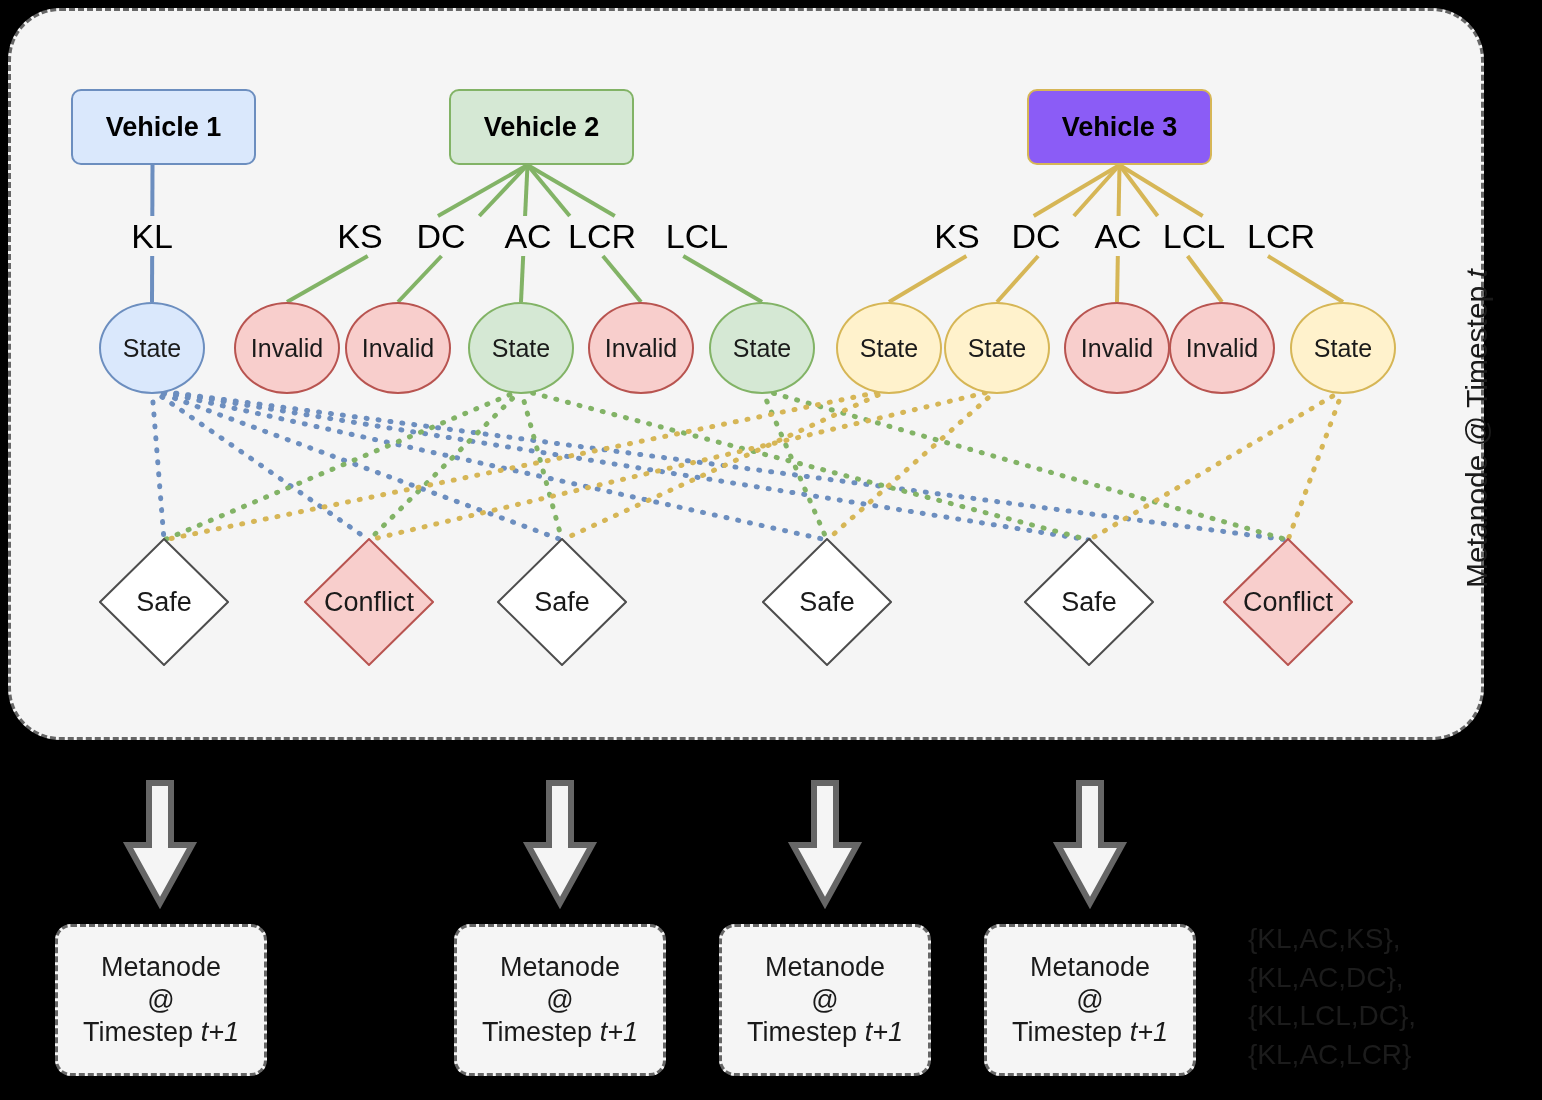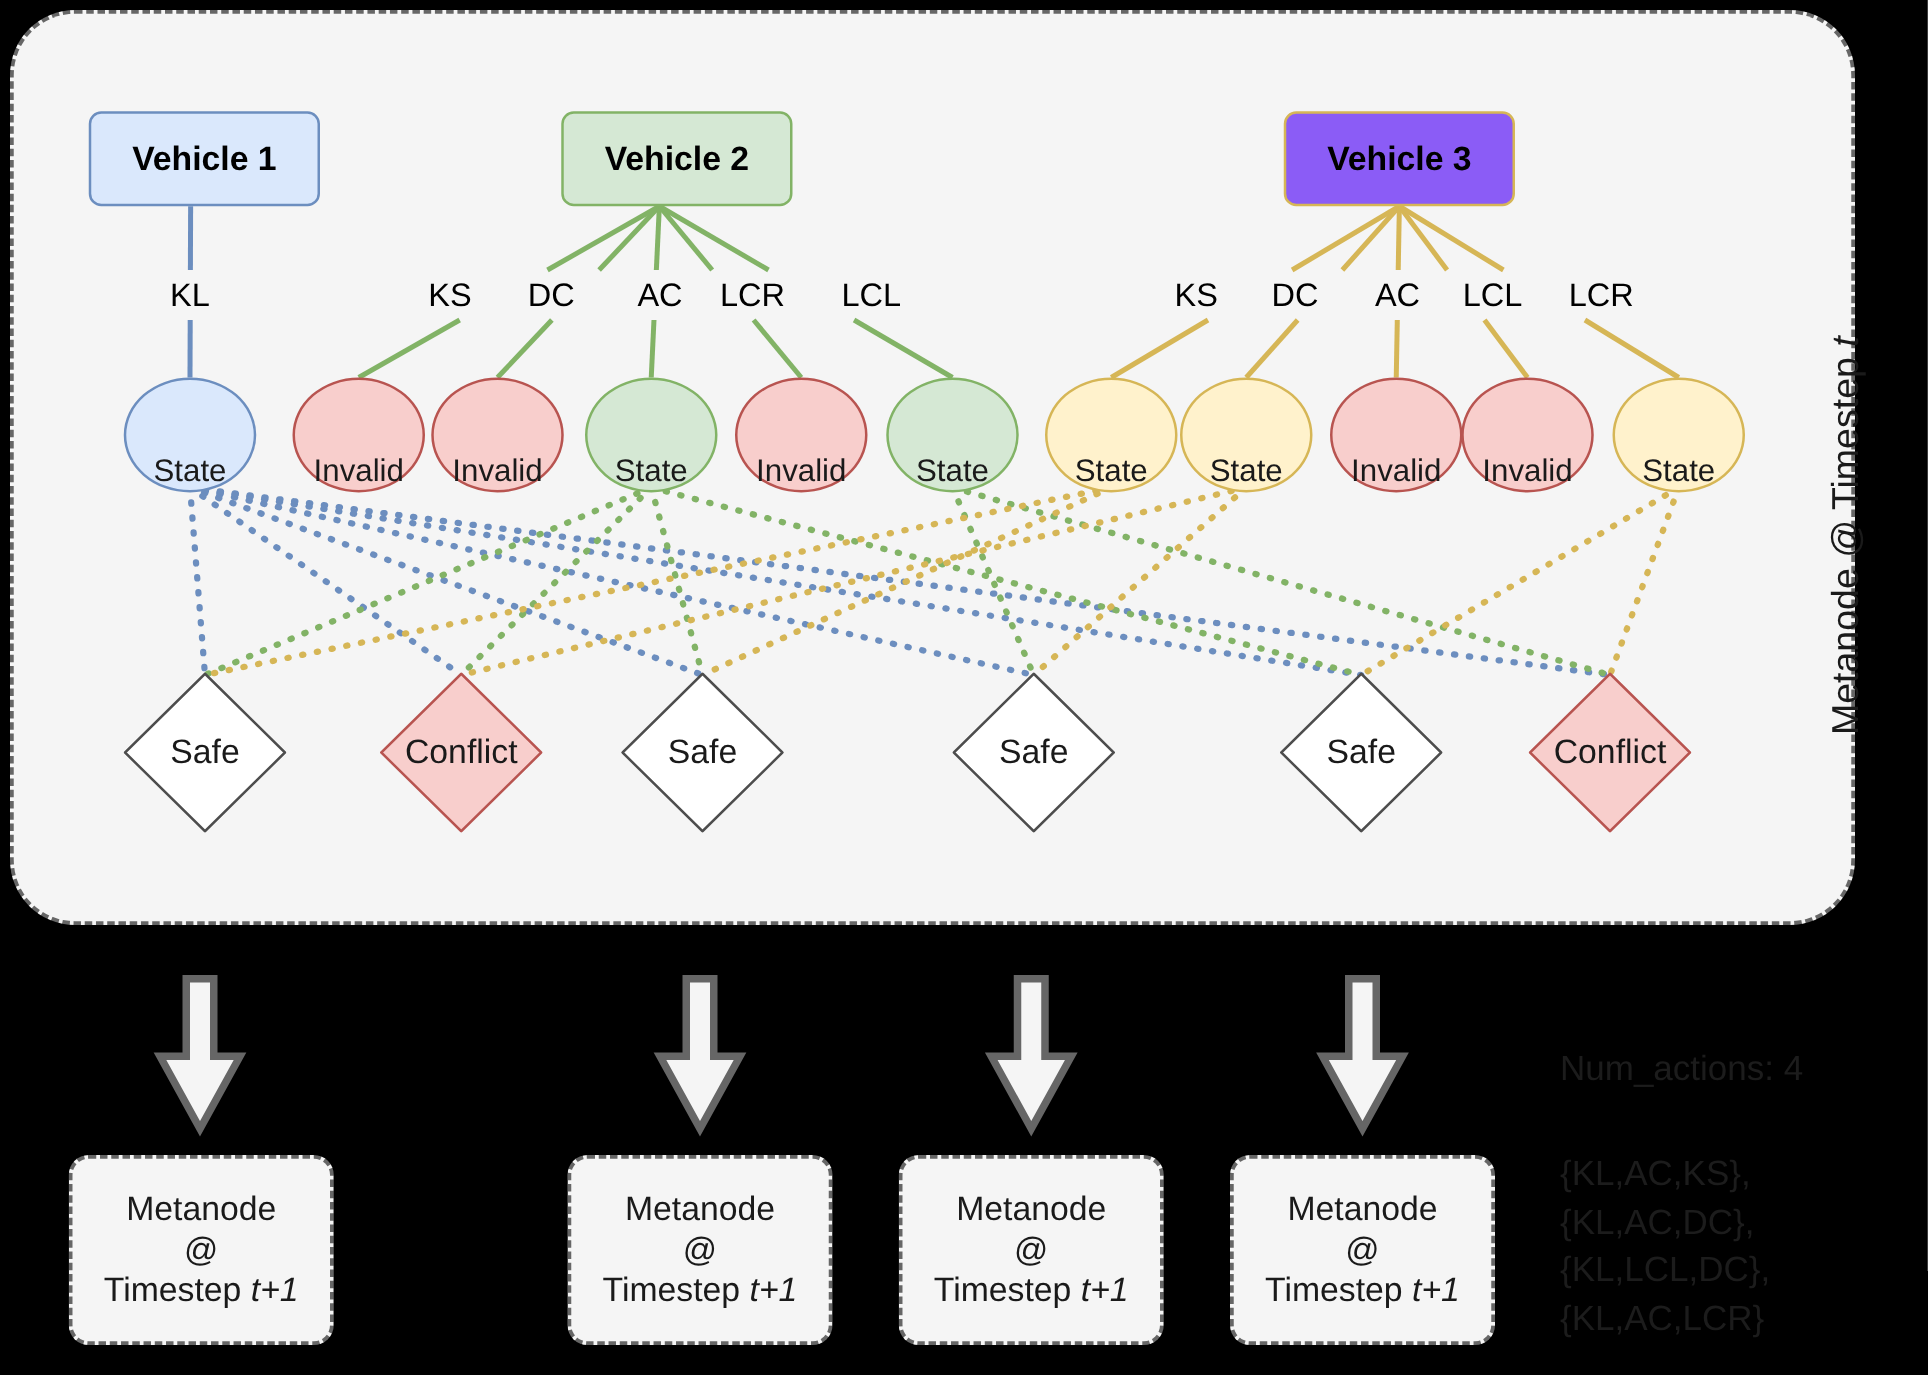--- a/index.html
+++ b/index.html
@@ -12,25 +12,25 @@
   .metacontainer{
     position:absolute;left:8px;top:8px;width:1476px;height:732px;
     background:#f5f5f5;border:3px dashed #666666;border-radius:52px;
     box-sizing:border-box;
   }
   
   .vbox{position:absolute;display:flex;align-items:center;justify-content:center;
         border-width:2px;border-style:solid;border-radius:10px;
         font-weight:bold;font-size:27px;color:#000;box-sizing:border-box;}
   
-  .node{position:absolute;display:flex;align-items:flex-end;justify-content:center;
+  .node{position:absolute;display:flex;align-items:center;justify-content:center;
         border-width:2px;border-style:solid;border-radius:50%;
         font-size:25px;color:#1a1a1a;box-sizing:border-box;}
   
-  .elabel{position:absolute;font-size:26px;color:#000;white-space:nowrap;
+  .elabel{position:absolute;font-size:34px;color:#000;white-space:nowrap;
           transform:translate(-50%,-50%);}
   
   .dwrap{position:absolute;transform:translate(-50%,-50%);}
   .dlabel{position:absolute;left:50%;top:50%;transform:translate(-50%,-50%);
           font-size:27px;color:#1a1a1a;white-space:nowrap;}
   
   .mbox{position:absolute;background:#f5f5f5;border:3px dashed #666666;
         border-radius:16px;box-sizing:border-box;display:flex;
         flex-direction:column;align-items:center;justify-content:center;
         font-size:27px;color:#1a1a1a;line-height:1.22;}
@@ -222,16 +222,15 @@
         <div>@</div>
         <div><span>Timestep </span><i>t+1</i></div>
       </div>
       <div class="mbox" style="left: 984px; top: 924px; width: 212px; height: 152px;">
         <div>Metanode</div>
         <div>@</div>
         <div><span>Timestep </span><i>t+1</i></div>
       </div>
     </div>
 
-  <div class="infotxt" id="num-actions" style="left:1248px;top:836px;">Num_actions: 4</div>
   <div class="infotxt" id="action-sets" style="left:1248px;top:920px;"><div>{KL,AC,KS},</div><div>{KL,AC,DC},</div><div>{KL,LCL,DC},</div><div>{KL,AC,LCR}</div></div>
 
 </div>
 
 </body></html>

